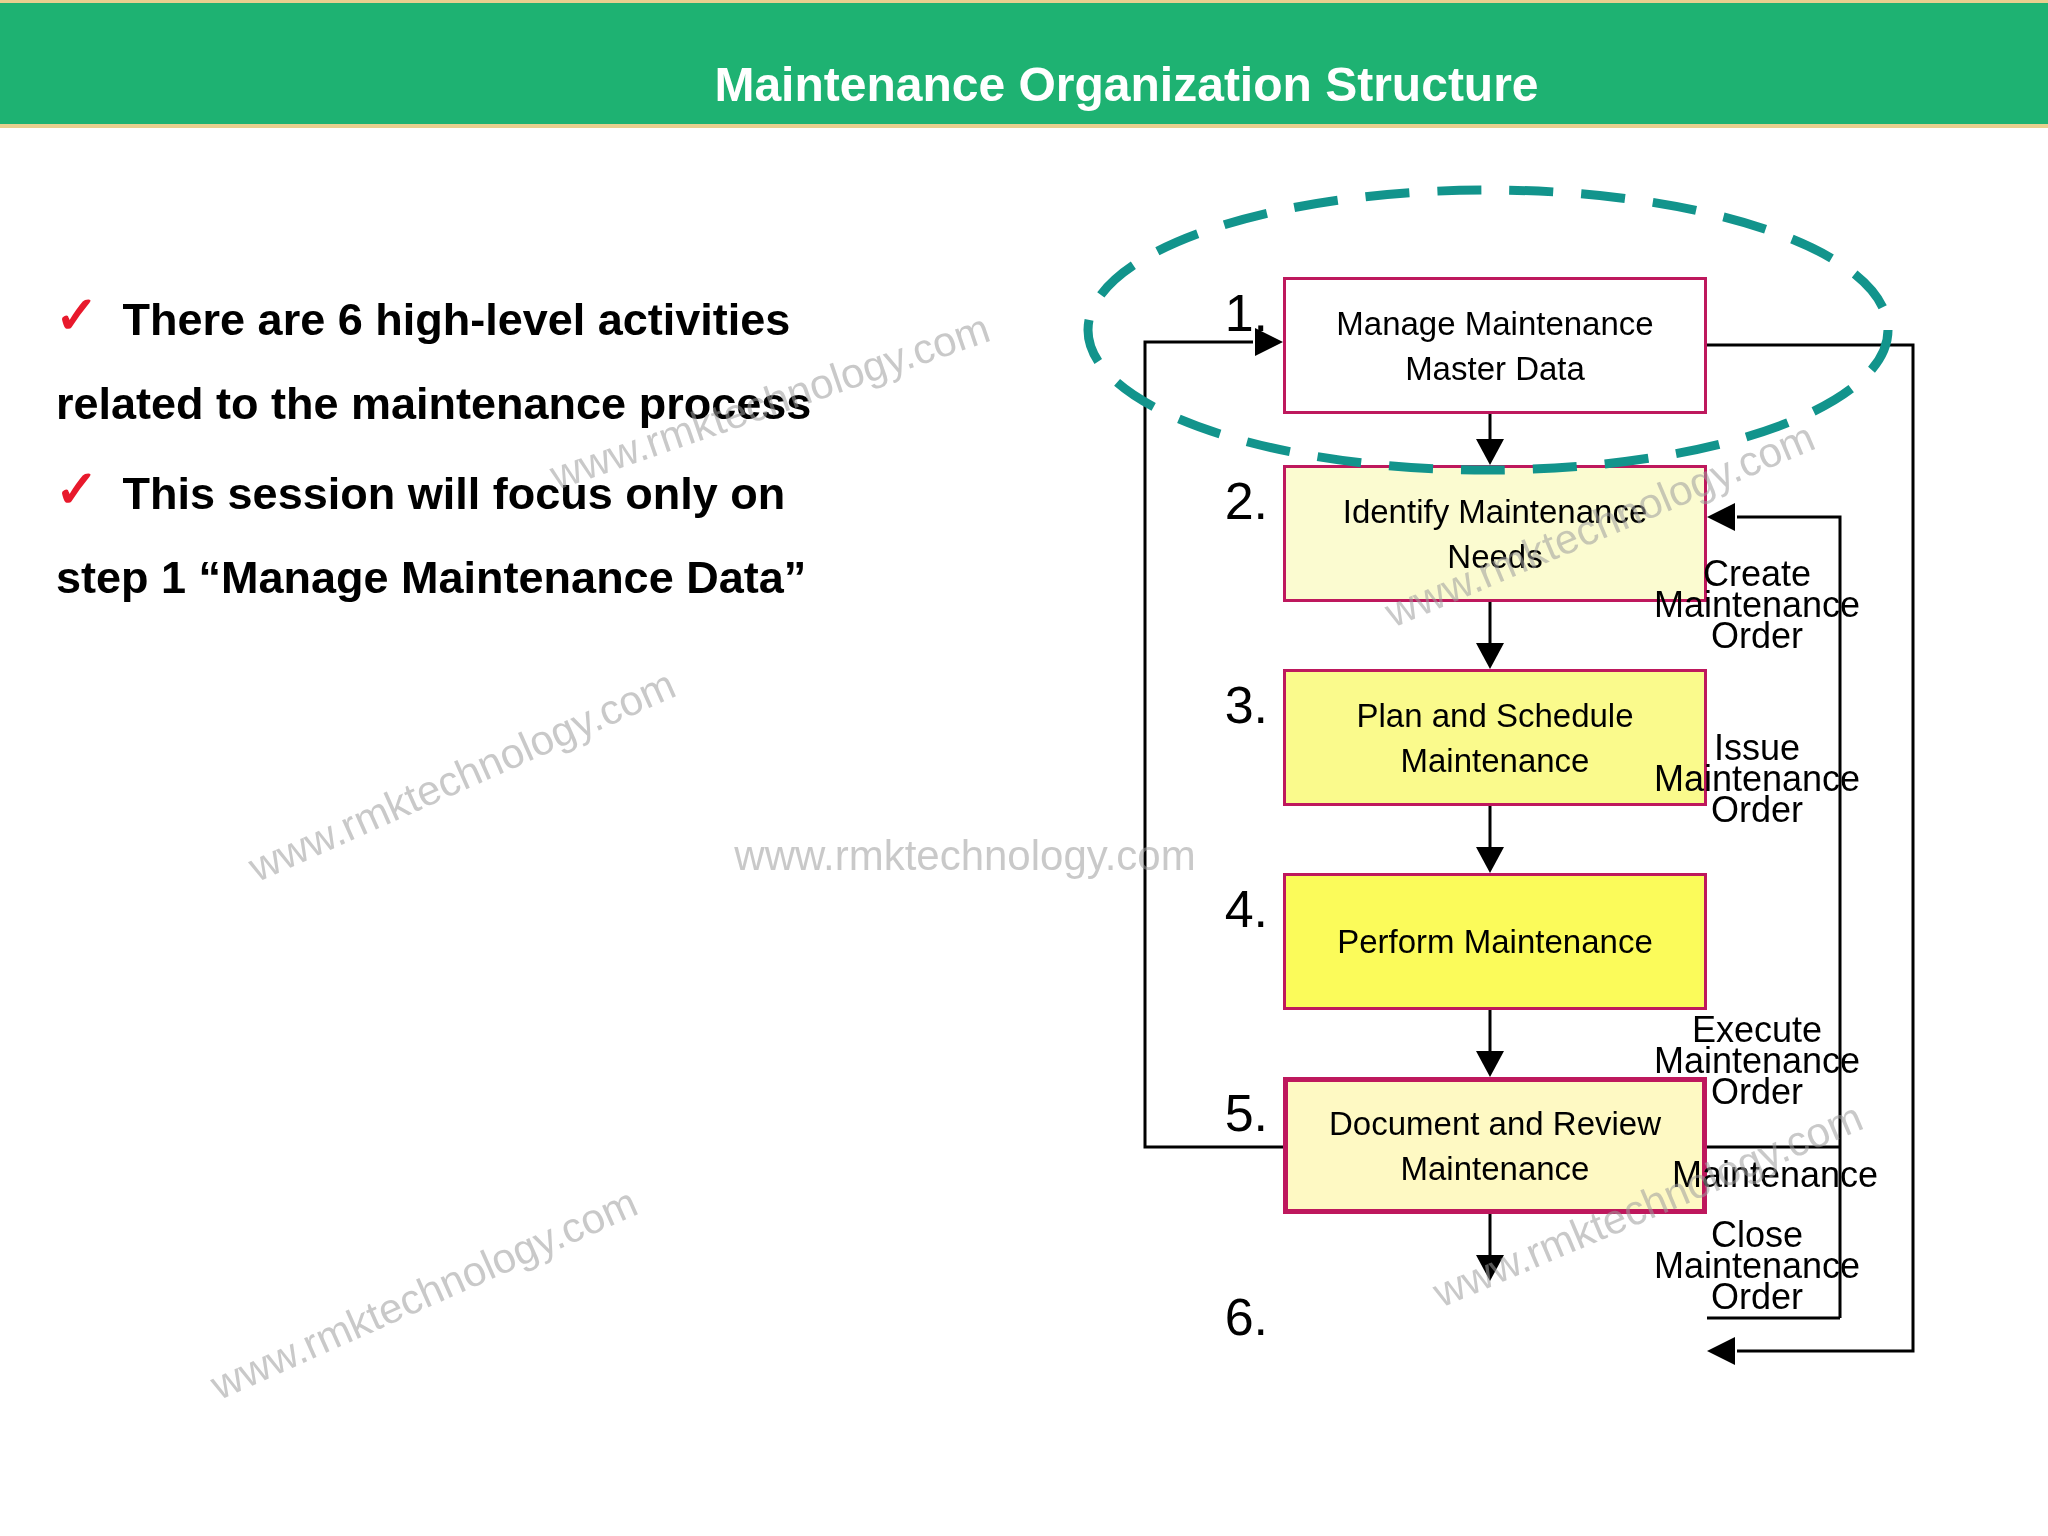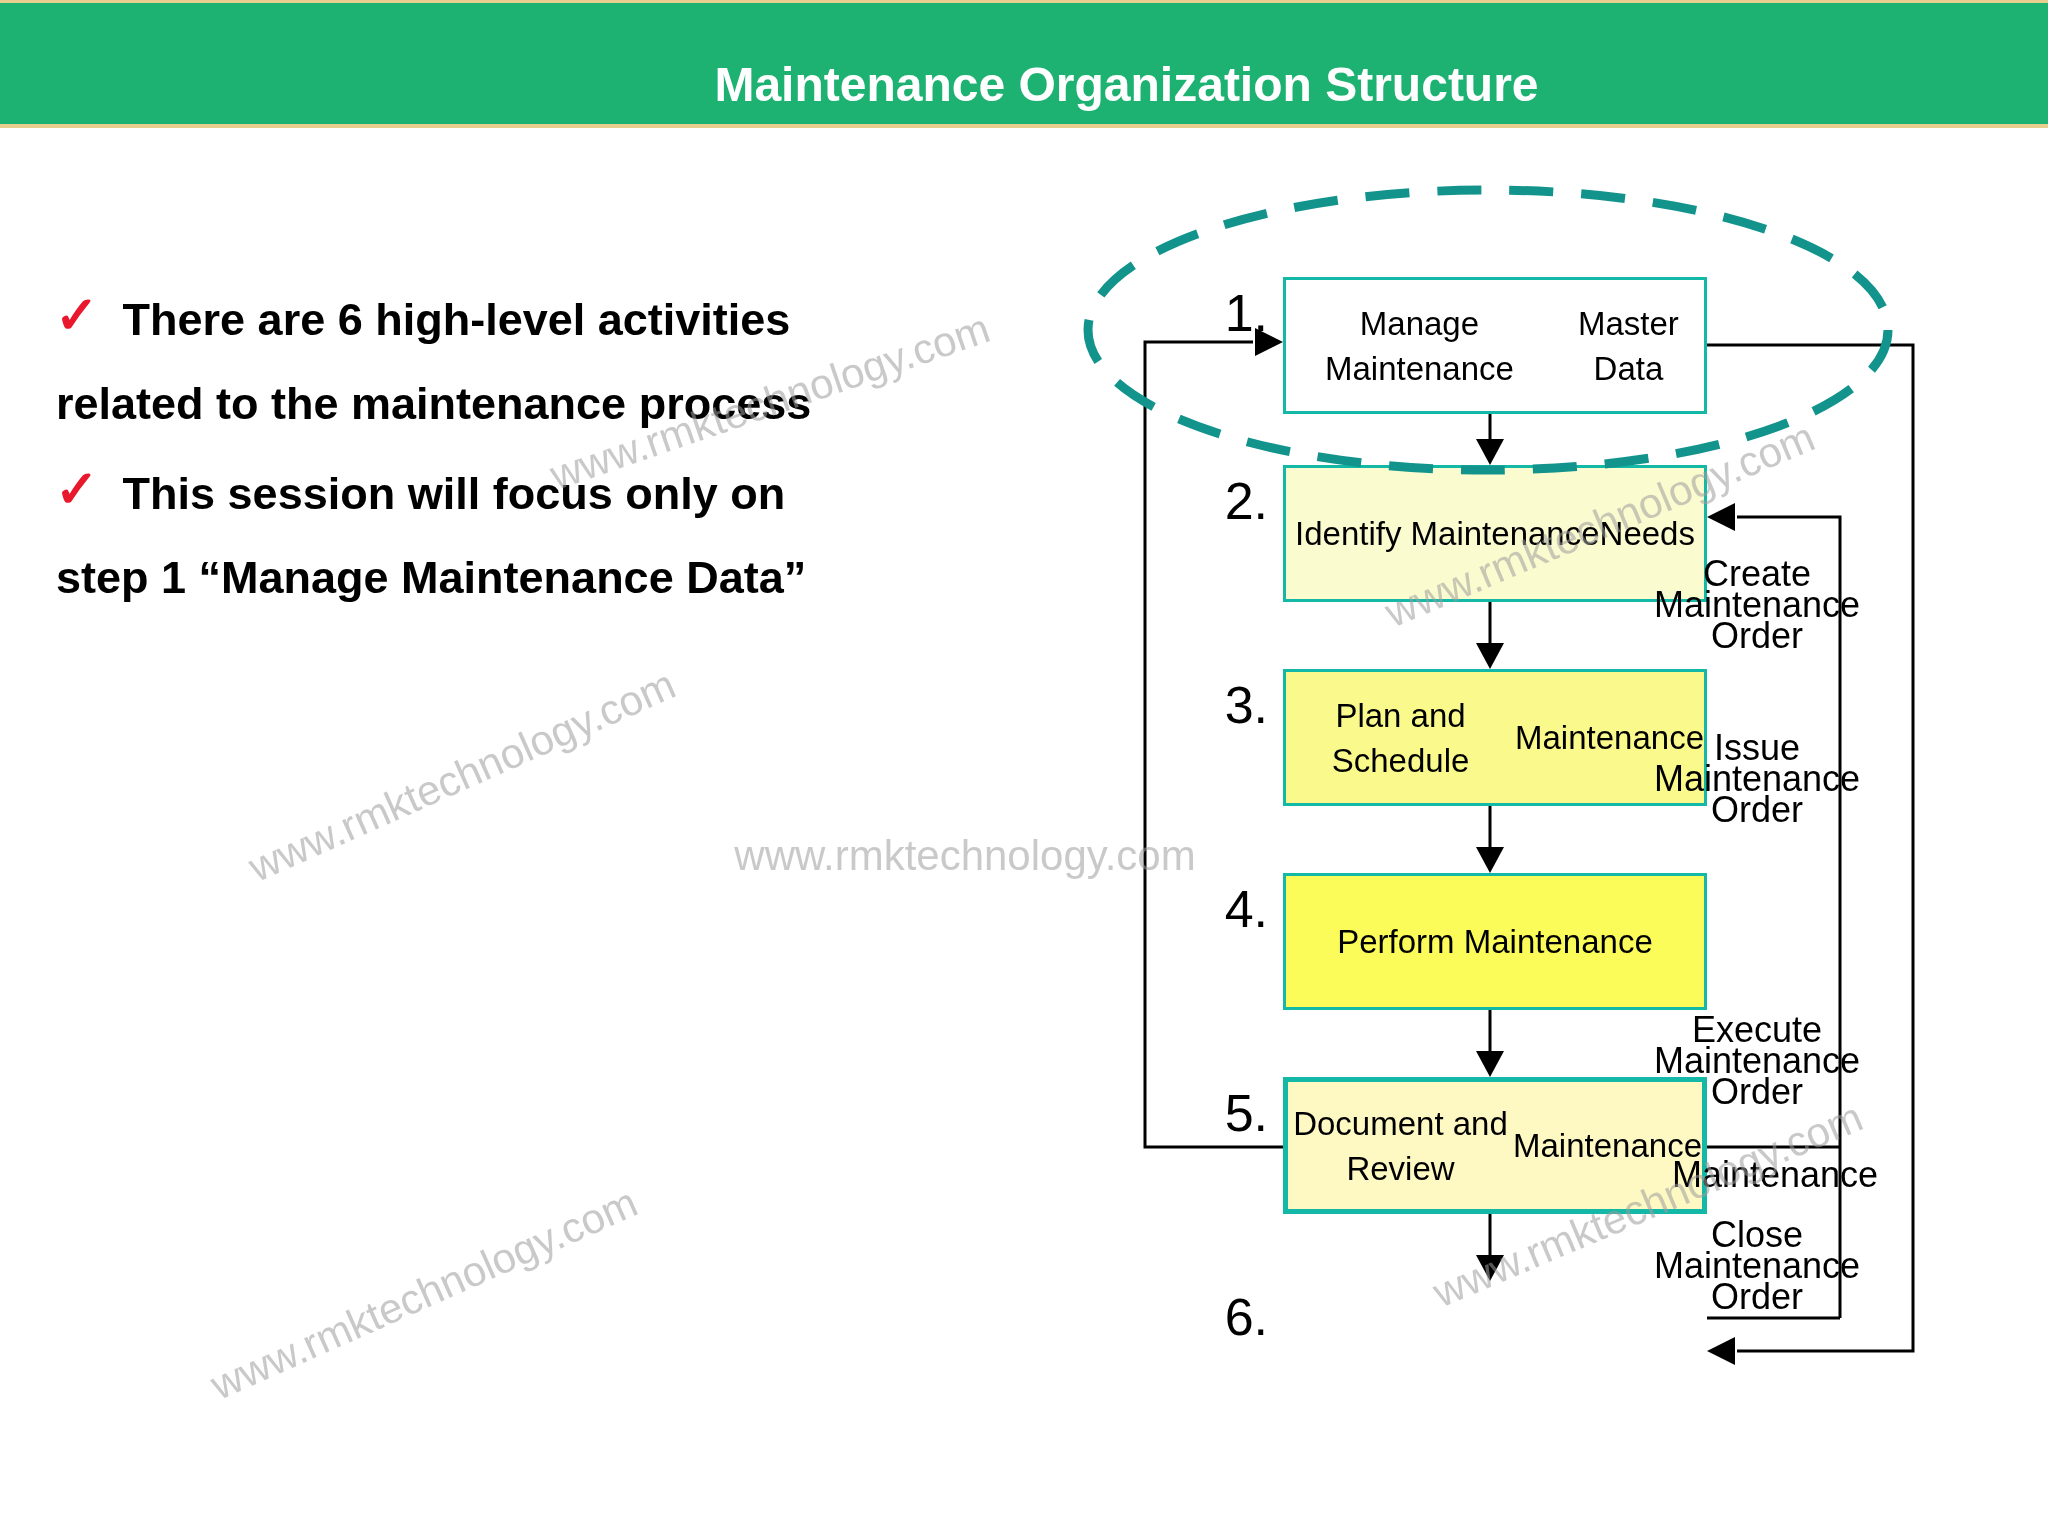--- a/index.html
+++ b/index.html
@@ -26,22 +26,22 @@
     white-space:nowrap; z-index:2; line-height:58px;
   }
   .check {
     color:#E8192C; margin-right:24px; font-size:52px; position:relative; top:-2px;
     font-weight:bold;
   }
 
   
   .flow-box {
     position:absolute; left:1283px; width:424px; height:137px;
-    border:3px solid #14b8a6; box-sizing:border-box;
-    display:flex; justify-content:center; align-items:center;
+    border:3px solid #be185d; box-sizing:border-box;
+    display:flex; flex-direction:column; justify-content:center; align-items:center;
     font-size:33px; line-height:45px; color:#000; text-align:center; z-index:2;
   }
   .flow-box div:empty { display:none; }
   .box5 { border-width:5px; }
   .box6 { border-width:4px; }
 
   .step-num {
     position:absolute; left:1164px; width:104px; text-align:right;
     font-size:52px; color:#000; z-index:2; line-height:52px;
   }

